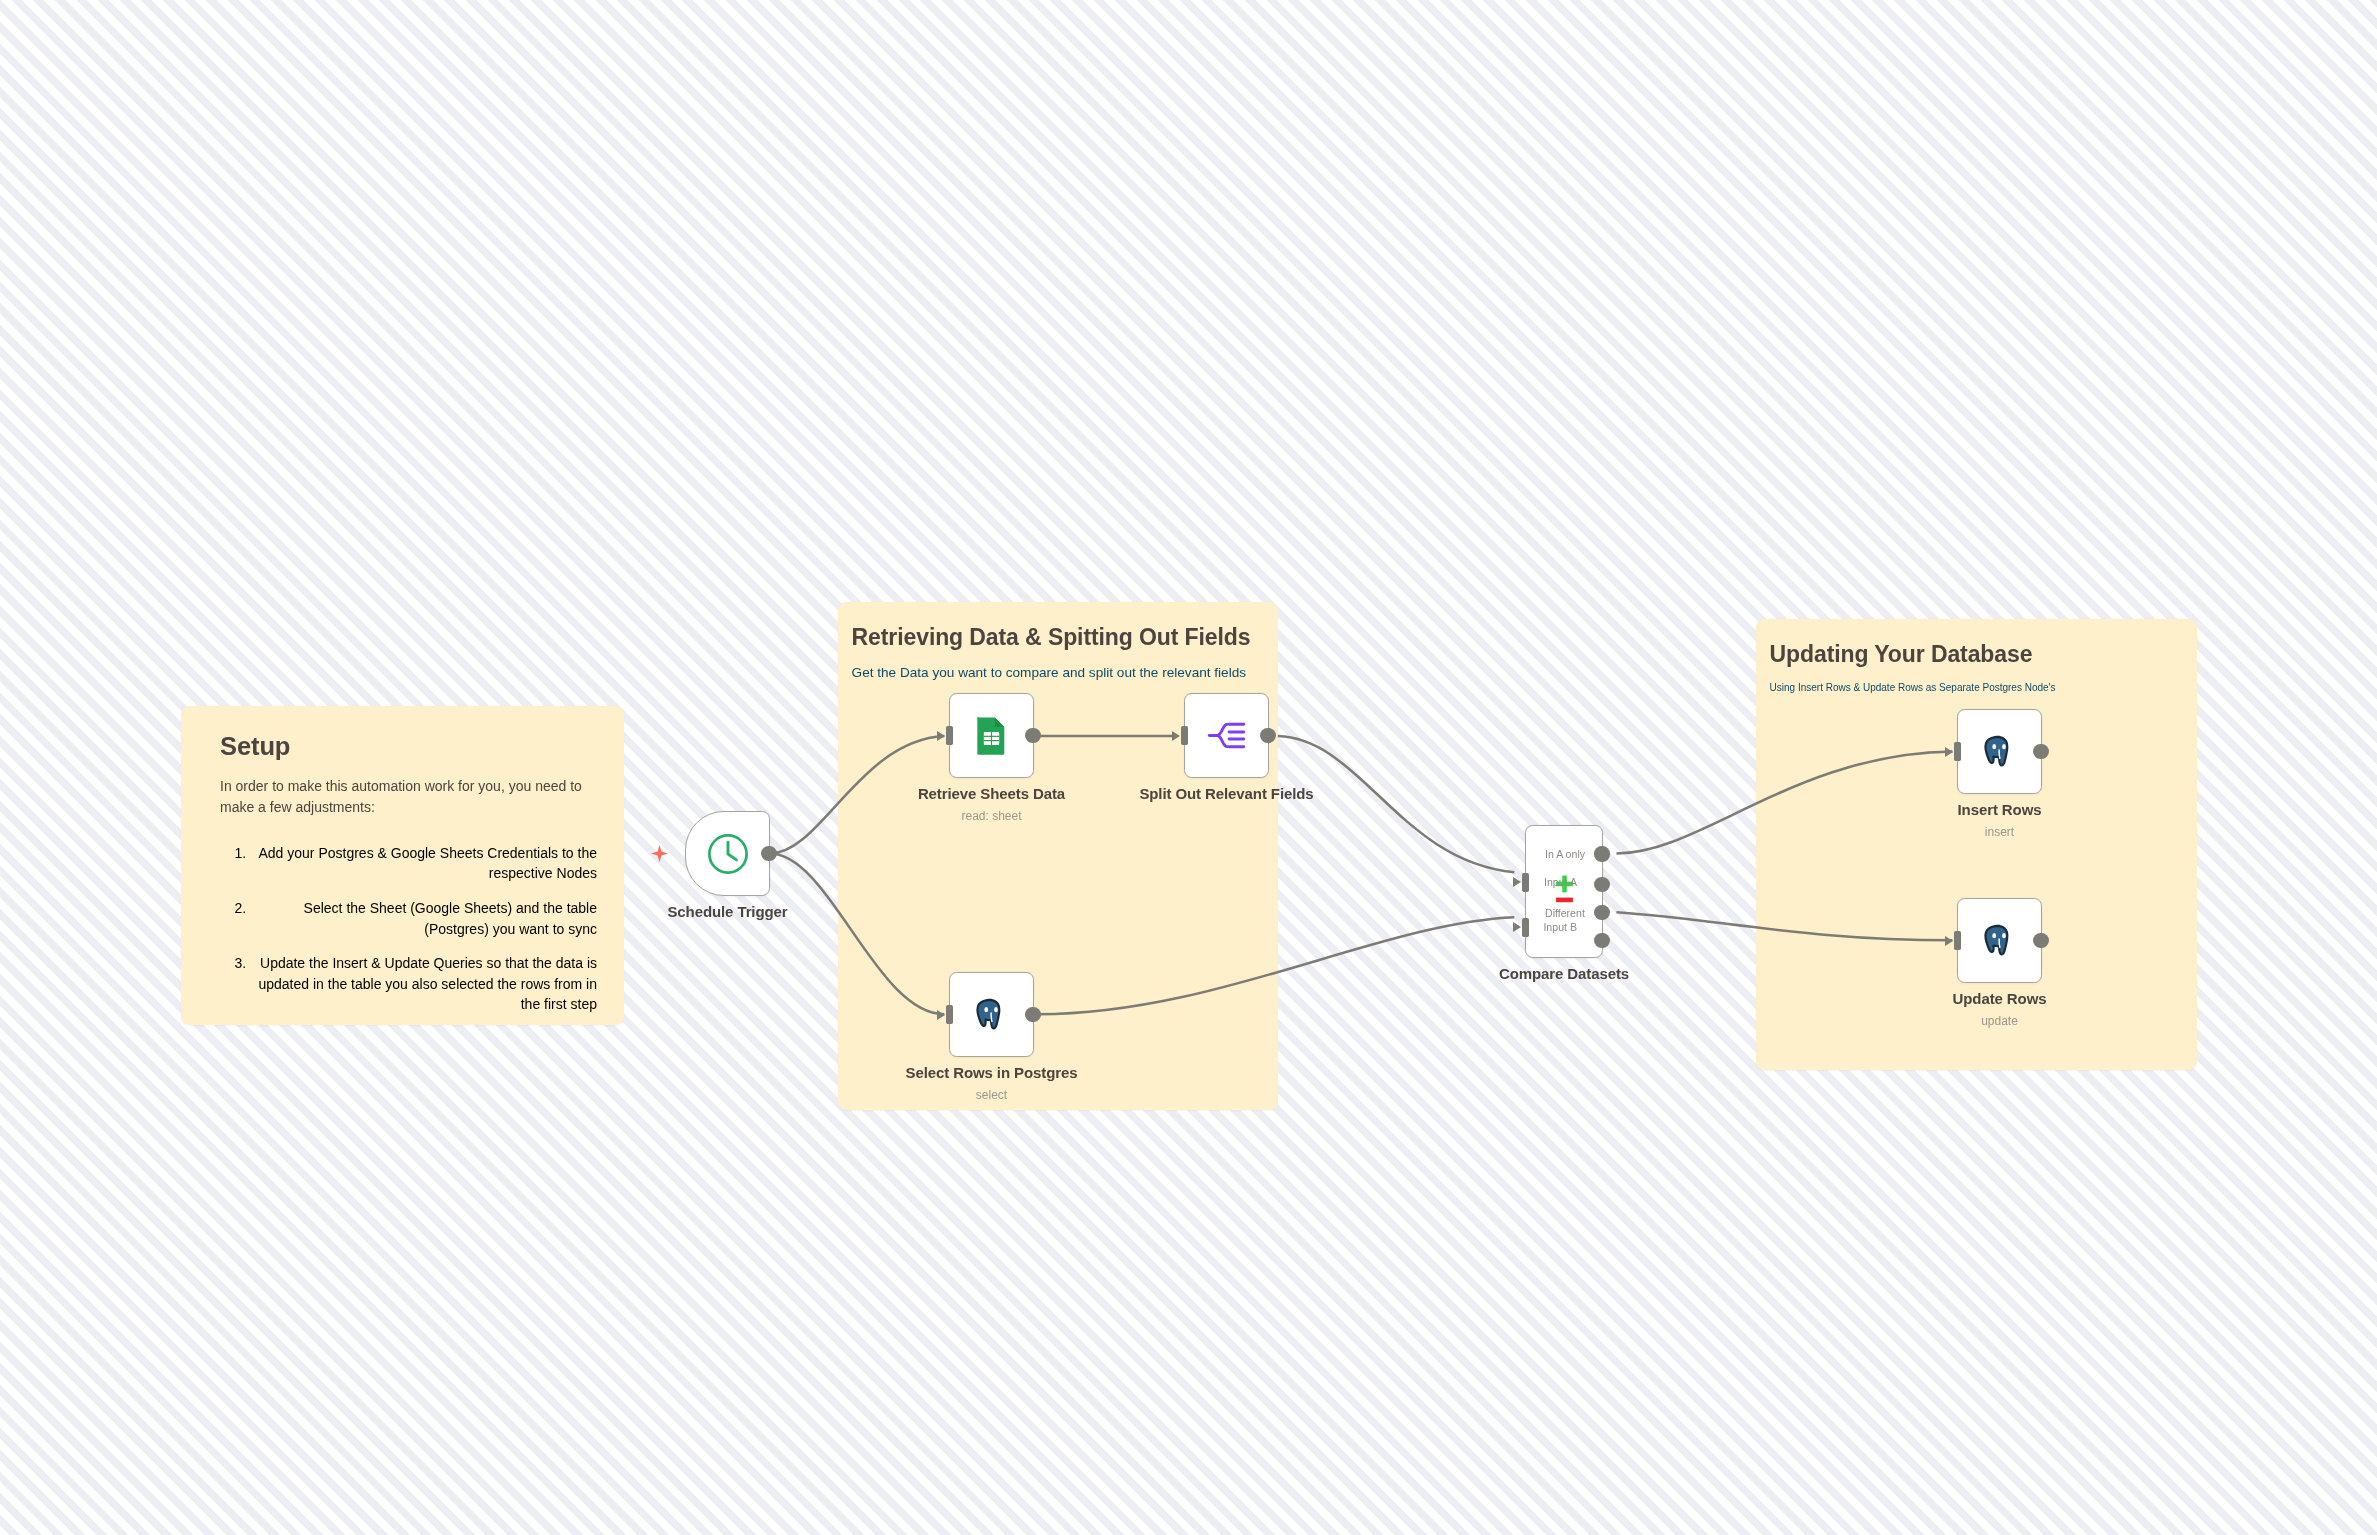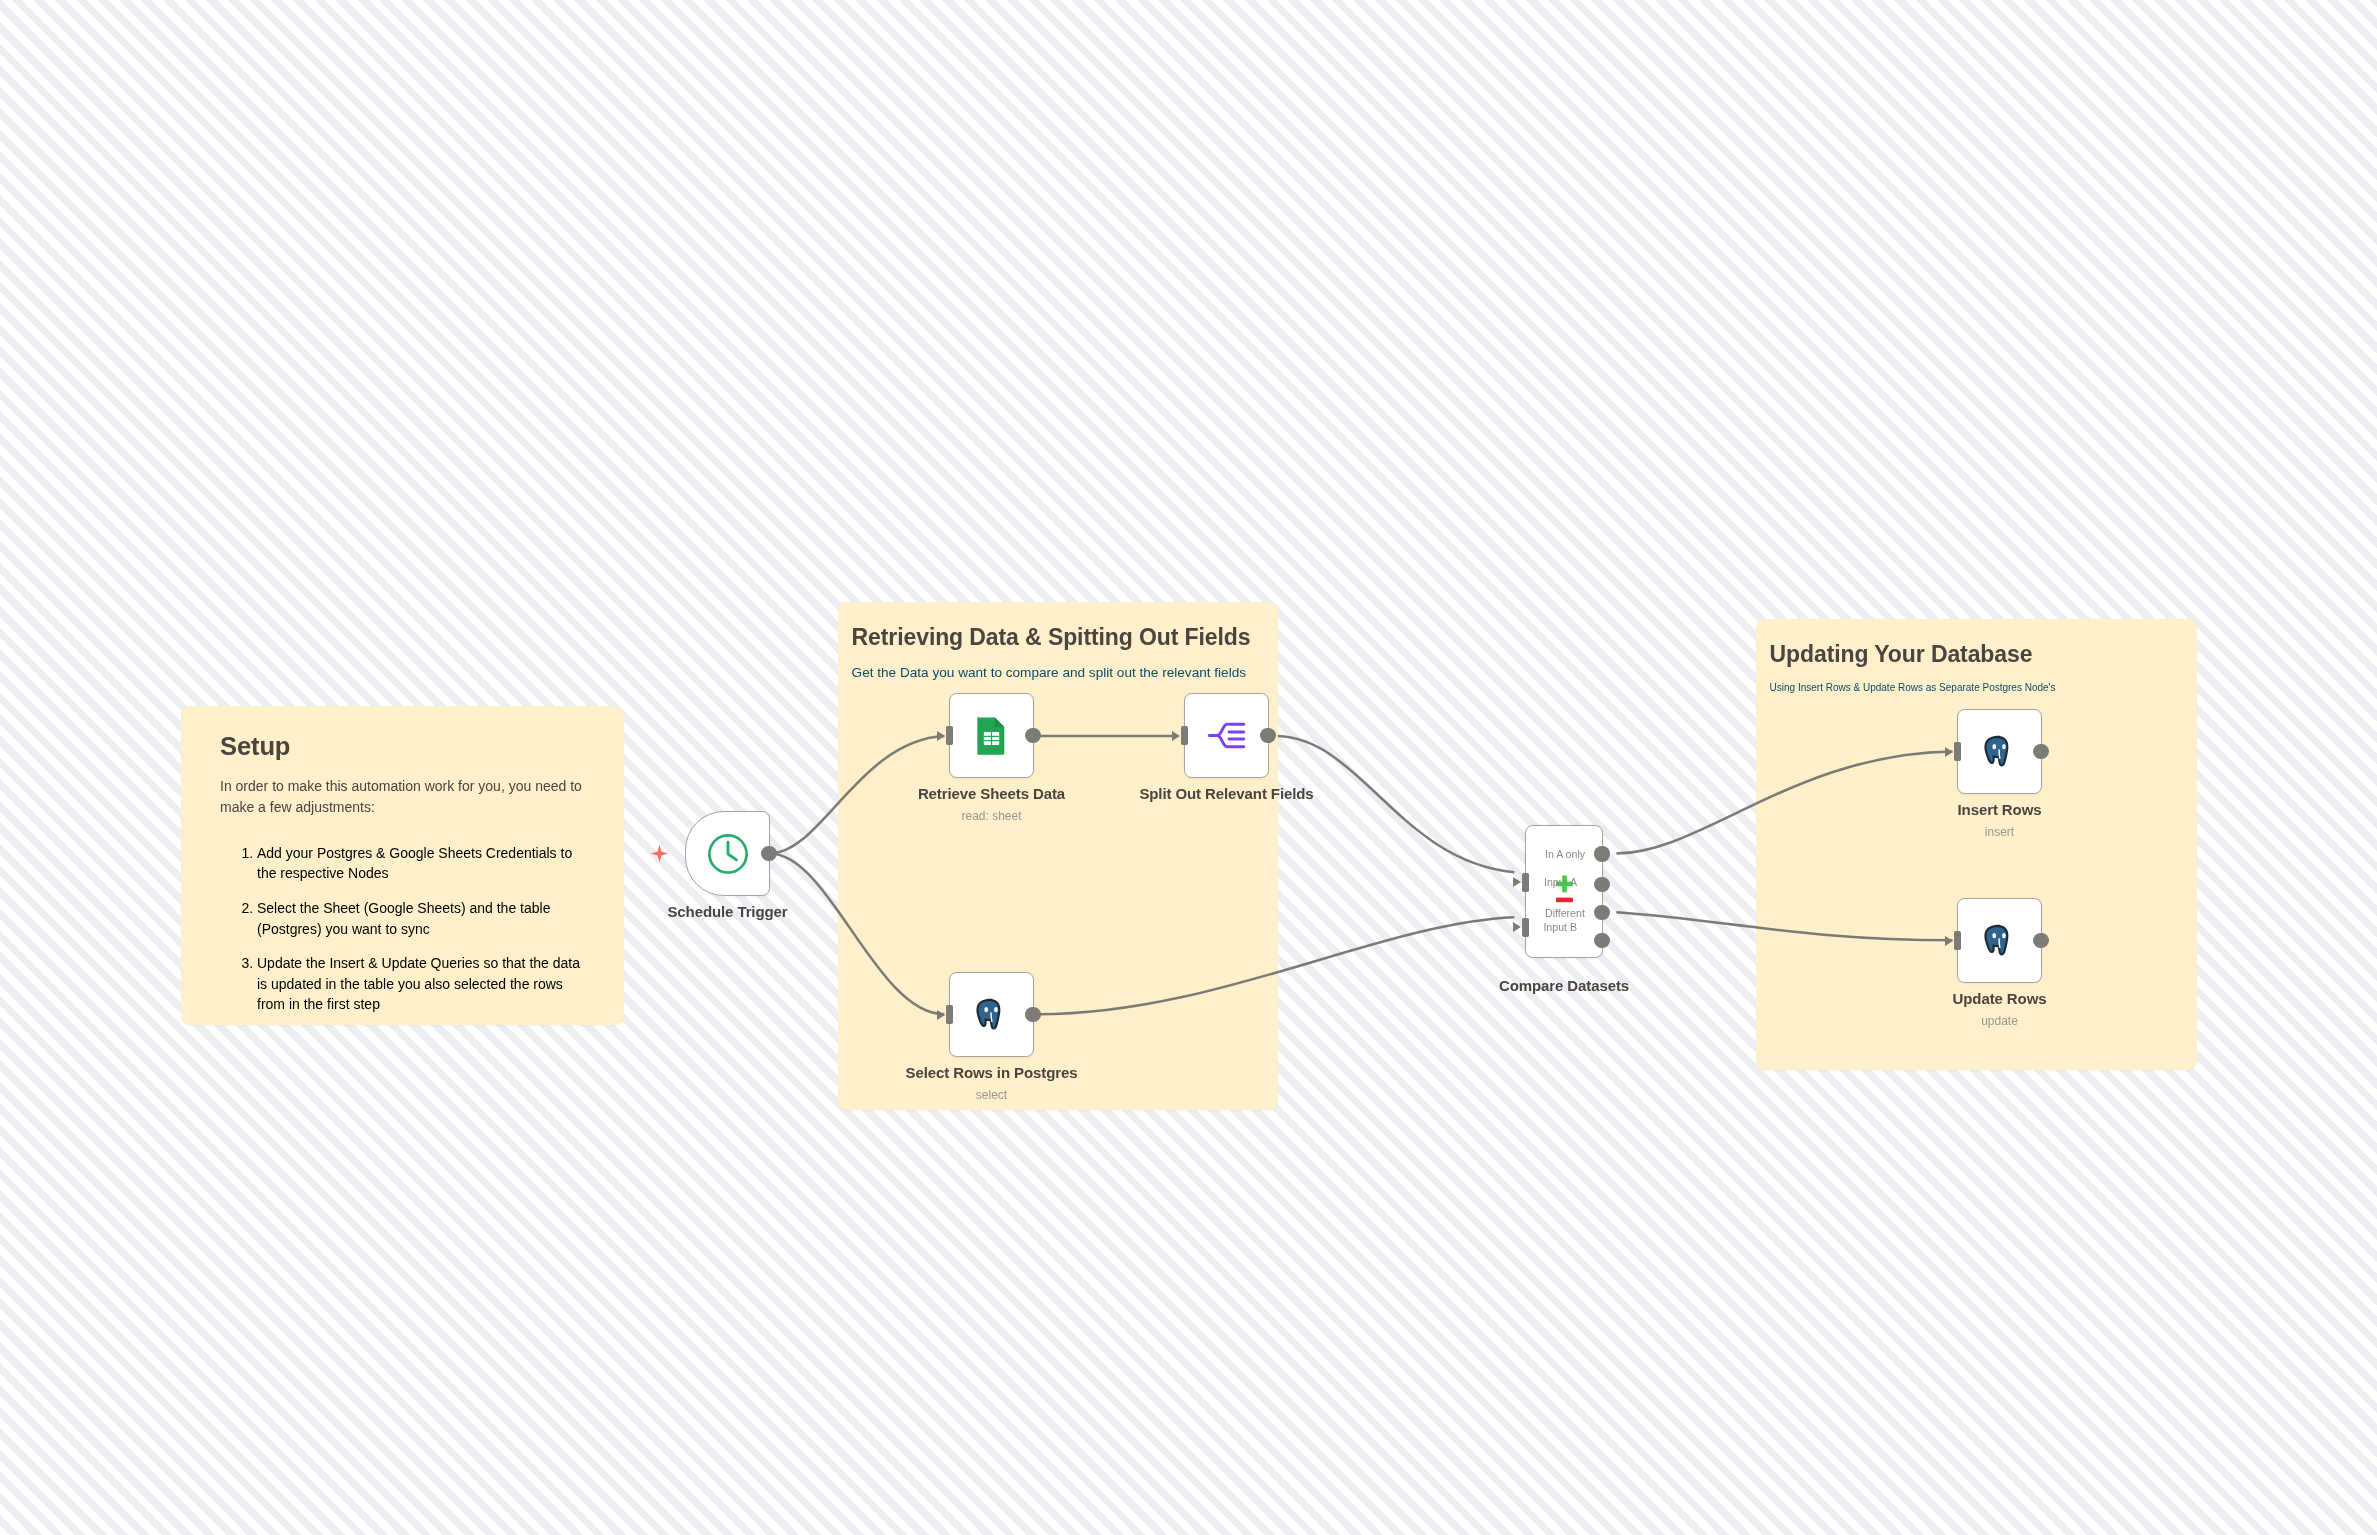--- a/index.html
+++ b/index.html
@@ -61,22 +61,23 @@
     font-weight: bold;
     letter-spacing: -0.1px;
   }
   .sticky-sub {
     color: #0c4a6e;
   }
   .sticky-body {
     color: #4b4440;
   }
   .sticky ol {
-    margin: 15px;
+    margin: 8px;
     padding-left: 22px;
+    text-align: right;
   }
   .sticky ol li {
     margin-bottom: 14.5px;
     line-height: 1.46;
   }
 
   
   #sticky-setup { left: 181px; top: 706px; width: 443px; height: 319px; padding-left: 20px; }
   #sticky-setup .sticky-title { font-size: 25.5px; margin: 25.5px 0 0 19px; }
   #sticky-setup .sticky-body  { font-size: 14px; margin: 15.3px 19px 0 19px; line-height: 1.48; }
@@ -131,21 +132,21 @@
     font-size: 15px;
     font-weight: bold;
     color: #4b4440;
     letter-spacing: -0.1px;
   }
   .node-sub {
     font-size: 12px;
     color: #9b9691;
     margin-top: 6.8px;
   }
-  .node-caption.tall-caption { top: 140px; margin-top: 12px; }
+  .node-caption.tall-caption { top: 140px; }
 
   
   .ep-out {
     position: absolute;
     width: 15.3px;
     height: 15.3px;
     border-radius: 50%;
     background: #7d7b76;
     right: -7.7px;
     top: 50%;

